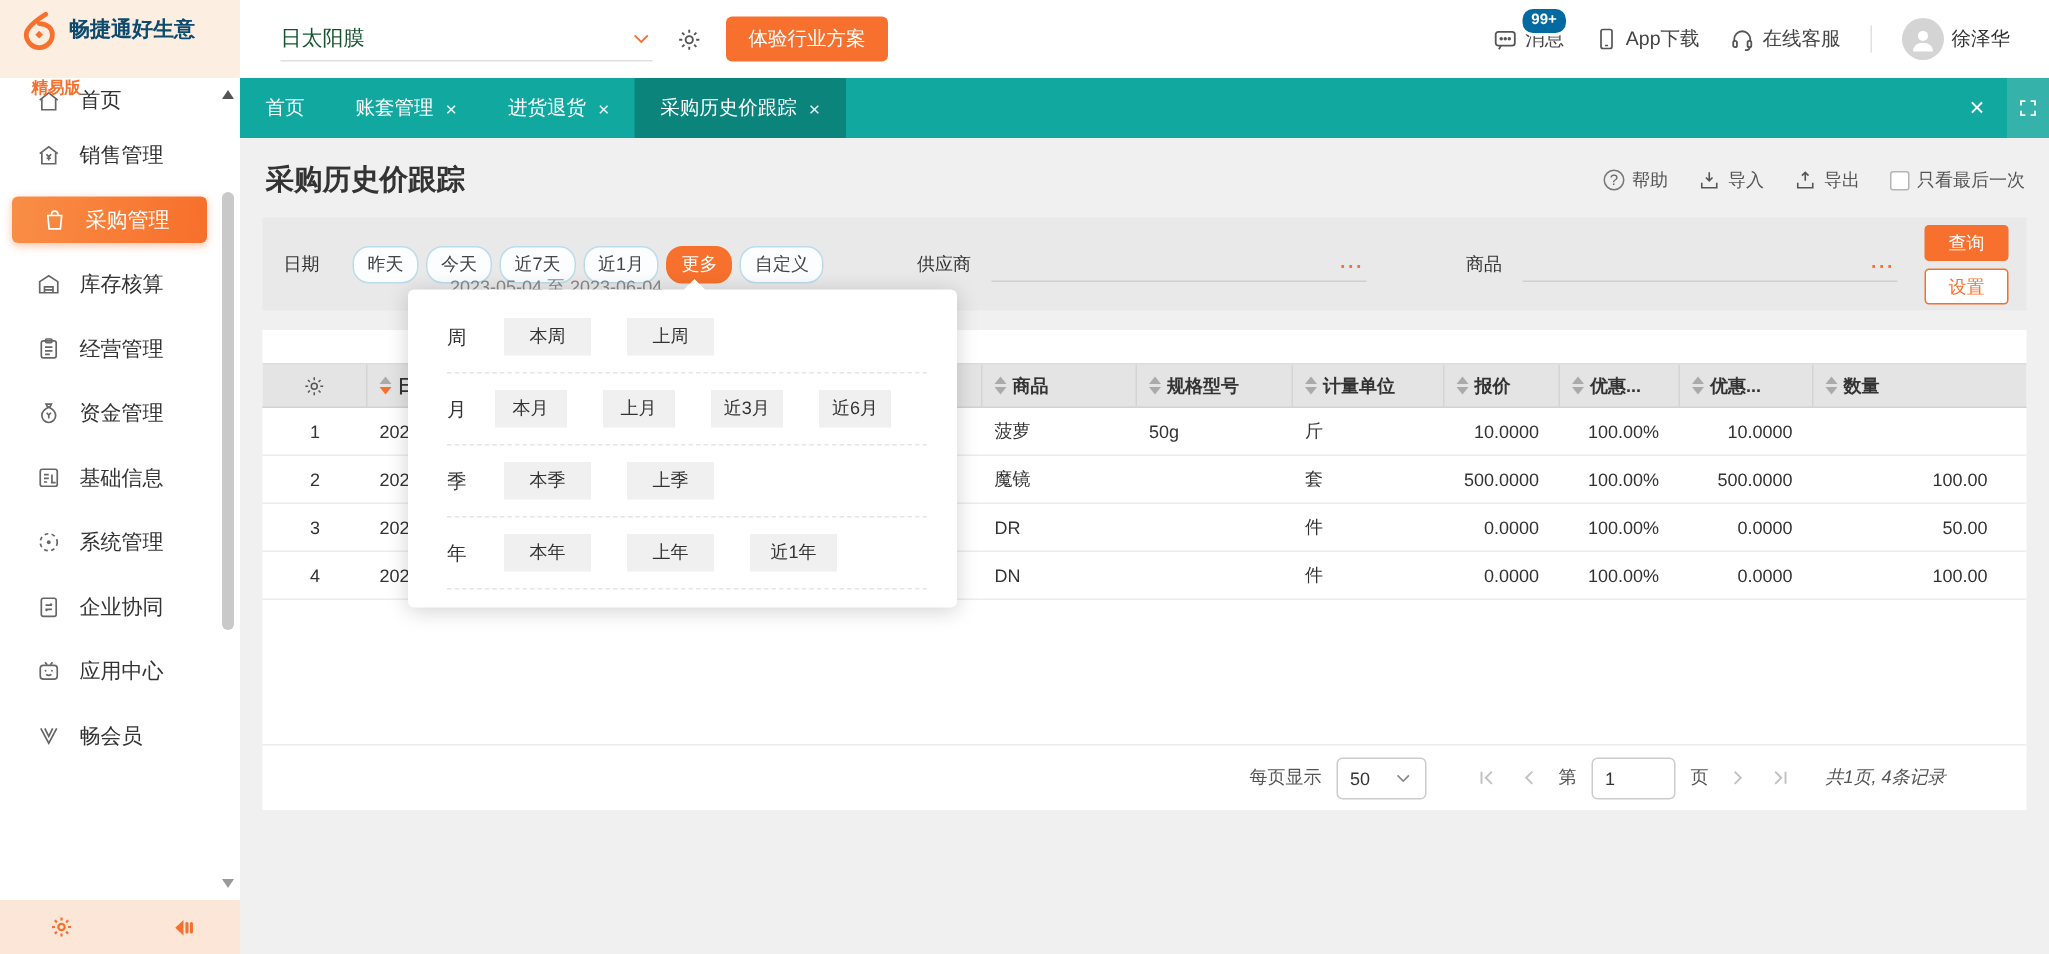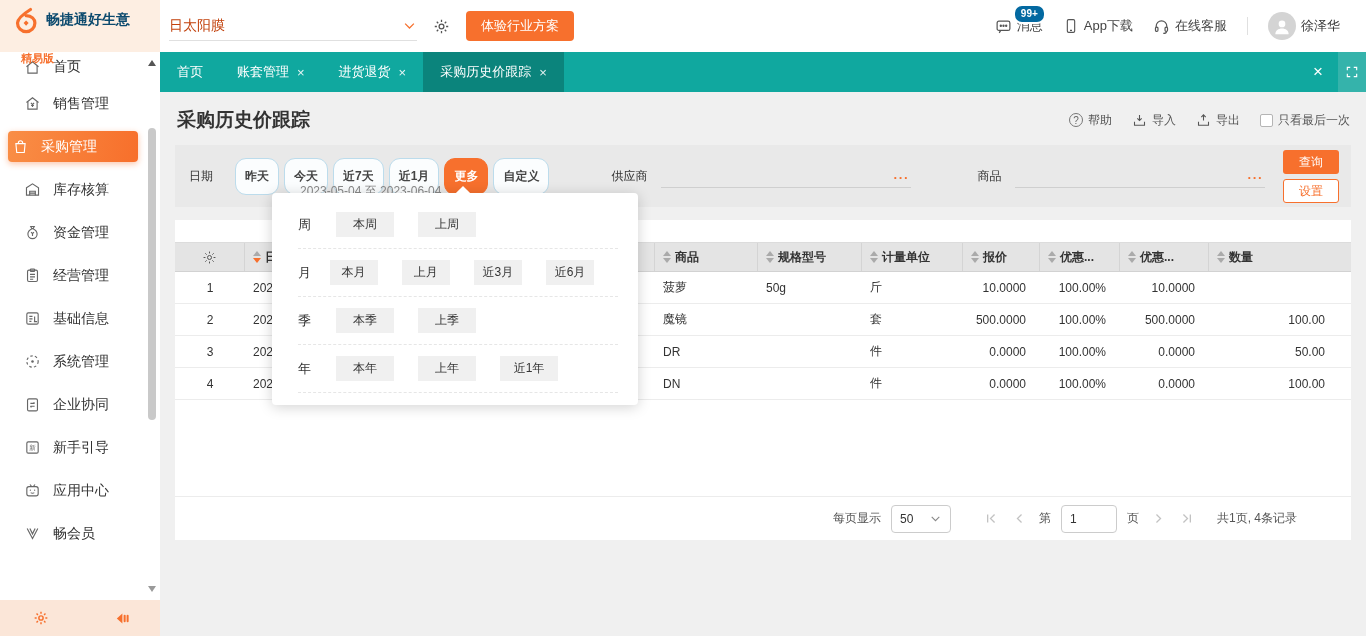--- a/index.html
+++ b/index.html
@@ -5,21 +5,21 @@
   * { margin:0; padding:0; box-sizing:border-box; }
   body { font-family:"Liberation Sans","DejaVu Sans",sans-serif; background:#e8e8e8; }
   .app { position:relative; width:1366px; height:636px; background:#f0f0f0; overflow:hidden; }
 
   
   .topbar { position:absolute; left:0; top:0; right:0; height:52px; background:#fff; display:flex; align-items:center; z-index:5; }
   .logo-block { flex:0 0 160px; width:160px; height:52px; background:#fdeee2; position:relative; }
   .logo-mark { position:absolute; left:12px; top:7px; width:28px; height:28px; }
   .brand { position:absolute; left:46px; top:11px; font-size:14px; font-weight:bold; color:#0c4a6e; }
   .edition { position:absolute; left:8px; top:51px; font-size:11px; font-weight:bold; color:#f7702d;margin-left:13px; }
-  .account-select { margin-left:9px; width:248px; height:30px; border-bottom:1px solid #e0e0e0; display:flex; align-items:center; justify-content:space-between; font-size:14px; color:#c2410c; cursor:pointer; }
+  .account-select { margin-left:27px; width:248px; height:30px; border-bottom:1px solid #e0e0e0; display:flex; align-items:center; justify-content:space-between; font-size:14px; color:#14532d; cursor:pointer; }
   .account-select .chev { color:#f7702d; display:flex; }
   .top-gear { margin-left:16px; color:#555; display:flex; cursor:pointer; }
   .trial-btn { margin-left:16px; height:30px; padding:0 15px; background:#f7702d; color:#fff; border:none; border-radius:4px; font-size:13px; cursor:pointer; }
   .top-right { margin-left:auto; display:flex; align-items:center; gap:20px; padding-right:26px; }
   .top-item { display:flex; align-items:center; gap:5px; font-size:13px; color:#444; cursor:pointer; position:relative; }
   .top-item .ticon { color:#555; display:flex; }
   .badge { position:absolute; top:-13px; left:18px; background:#0369a1; color:#fff; font-size:10px; line-height:1; padding:3px 6px; border-radius:9px; border:2px solid #fff; font-weight:bold; }
   .vdiv { width:1px; height:18px; background:#e0e0e0; }
   .avatar { width:28px; height:28px; border-radius:50%; background:#d4d4d4; display:flex; align-items:center; justify-content:center; overflow:hidden; }
   .username { font-size:13px; color:#333; }
@@ -33,21 +33,21 @@
   .tabs-close { width:40px; display:flex; align-items:center; justify-content:center; color:#fff; font-size:17px; cursor:pointer; }
   .tabs-full { width:28px; background:#35b3ab; display:flex; align-items:center; justify-content:center; cursor:pointer; }
 
   
   .sidebar { position:absolute; left:0; top:52px; width:160px; bottom:0; background:#fff; z-index:3; }
   .side-menu { position:absolute; left:0; right:12px; top:0; bottom:36px; overflow:hidden; }
   .side-item { height:43px; display:flex; align-items:center; gap:12px; padding-left:24px; font-size:14px; color:#333; cursor:pointer; }
   .side-item:first-child { height:30px; }
   .s-icon { display:flex; color:#666; }
   .s-icon svg { width:17px; height:17px; }
-  .side-item.active { height:31px; margin:6px 10px 6px 8px; padding-left:4px; border-radius:4px; color:#fff;
+  .side-item.active { height:31px; margin:6px 10px 6px 8px; padding-left:20px; border-radius:4px; color:#fff;
      background:linear-gradient(100deg,#f98e46,#f76f2b); box-shadow:0 2px 6px rgba(247,111,43,.4); }
   .side-item.active .s-icon { color:#fff; }
   .side-scrollbar { position:absolute; right:3px; top:0; bottom:36px; width:9px; }
   .sb-up { position:absolute; top:8px; left:0; width:0; height:0; border-left:4.5px solid transparent; border-right:4.5px solid transparent; border-bottom:6px solid #555; cursor:pointer; }
   .sb-thumb { position:absolute; top:76px; left:0; width:8px; height:292px; background:#c9c9c9; border-radius:4px; cursor:pointer; }
   .sb-down { position:absolute; bottom:8px; left:0; width:0; height:0; border-left:4.5px solid transparent; border-right:4.5px solid transparent; border-top:6px solid #9a9a9a; cursor:pointer; }
   .side-bottom { position:absolute; left:0; right:0; bottom:0; height:36px; background:#fbe6d8; display:flex; align-items:center; }
   .side-bottom .sbtn { color:#f7702d; display:flex; cursor:pointer; }
   .side-bottom .sbtn.gear { margin-left:33px; }
   .side-bottom .sbtn.collapse { margin-left:64px; }
@@ -58,21 +58,21 @@
   .page-title { font-size:19px; color:#333; }
   .title-tools { margin-left:auto; display:flex; align-items:center; gap:20px; font-size:12px; color:#555; }
   .tool { display:flex; align-items:center; gap:5px; cursor:pointer; }
   .tool .ticon { display:flex; color:#555; }
   .help-circle { width:14px; height:14px; border:1px solid #777; border-radius:50%; font-size:10px; display:flex; align-items:center; justify-content:center; color:#666; }
   .checkbox { width:13px; height:13px; border:1px solid #b5b5b5; border-radius:2px; background:#fff; cursor:pointer; }
 
   .filter-strip { position:absolute; left:15px; right:15px; top:53px; height:62px; background:#e9e9e9; display:flex; align-items:center; padding:0 14px; }
   .f-label { font-size:12px; color:#333; }
   .pills { display:flex; align-items:center; gap:5px; margin-left:22px; }
-  .pill { height:37px; padding:4px 9px; display:flex; align-items:center; border:1px solid #bcdcec; border-radius:11px; background:#fbfdfe; font-size:12px; color:#444; cursor:pointer; white-space:nowrap;font-weight:bold; }
+  .pill { height:25px; padding:4px 9px; display:flex; align-items:center; border:1px solid #bcdcec; border-radius:11px; background:#fbfdfe; font-size:12px; color:#444; cursor:pointer; white-space:nowrap; }
   .pill.active { background:#f7702d; border-color:#f7702d; color:#fff; }
   .f-group { display:flex; align-items:center; }
   .f-group.supplier { margin-left:62px; }
   .f-group.product { margin-left:66px; }
   .f-input-wrap { position:relative; width:250px; height:24px; border-bottom:1px solid #cfcfcf; margin-left:14px; }
   .u-input { position:absolute; inset:0; border:none; background:transparent; outline:none; font-size:12px; color:#333; padding-right:22px; }
   .ellipsis { position:absolute; right:2px; bottom:3px; color:#f7702d; font-size:13px; letter-spacing:1px; line-height:1; cursor:pointer; font-weight:bold; }
   .f-buttons { position:absolute; right:12px; top:5px; display:flex; flex-direction:column; gap:5px; }
   .btn-query { width:56px; height:24px; background:#f7702d; color:#fff; border:none; border-radius:3px; font-size:12px; cursor:pointer; }
   .btn-settings { width:56px; height:24px; background:#fff; color:#f7702d; border:1px solid #f7702d; border-radius:3px; font-size:12px; cursor:pointer; }
@@ -98,21 +98,21 @@
   .td.right { justify-content:flex-end; padding-right:14px; }
   .td.qty { padding-right:26px; }
 
   
   .pagination { position:absolute; left:0; right:0; bottom:0; height:44px; border-top:1px solid #ececec; display:flex; align-items:center; justify-content:flex-end; padding-right:54px; gap:10px; font-size:12px; color:#555; }
   .select-box { width:60px; height:28px; border:1px solid #ccc; border-radius:4px; background:#fff; display:flex; align-items:center; justify-content:space-between; padding:0 8px; color:#333; cursor:pointer; }
   .select-box .chev { color:#888; display:flex; }
   .pg-icon { display:flex; color:#c2c2c2; cursor:pointer; padding:0 3px; }
   .pg-gap { width:10px; }
   .page-input { width:56px; height:28px; border:1px solid #ccc; border-radius:4px; text-align:left; padding:0 8px; font-size:12px; color:#333; outline:none; }
-  .pg-summary { margin-left:10px; color:#555; }
+  .pg-summary { margin-left:10px; color:#555;font-style:italic; }
 
   
   .dropdown { position:absolute; left:112px; top:101px; width:366px; height:212px; background:#fff; border-radius:4px;
       box-shadow:0 2px 14px rgba(0,0,0,.18); z-index:10; padding:8px 20px 0 26px; }
   .dropdown::before { content:""; position:absolute; top:-5px; left:186px; width:10px; height:10px; background:#fff; transform:rotate(45deg); }
   .dd-row { display:flex; align-items:center; height:48px; border-bottom:1px dashed #e6e6e6; }
   .dd-label { width:38px; font-size:13px; color:#333; }
   .dd-btn { width:58px; height:25px; background:#f0f0f0; border:none; font-size:12px; color:#333; margin-right:24px; cursor:pointer; }
 </style>
 </head>
@@ -257,40 +257,40 @@
             <svg viewBox="0 0 24 24" fill="none" stroke="currentColor" stroke-width="1.6">
               <path d="M3.5 9.5L12 4l8.5 5.5V20h-17z"></path>
               <path d="M8 20v-5.5h8V20M8 17.2h8"></path>
             </svg>
           </span>
           <span>库存核算</span>
         </div>
         <div class="side-item">
           <span class="s-icon">
             <svg viewBox="0 0 24 24" fill="none" stroke="currentColor" stroke-width="1.6">
+              <rect x="5" y="4.5" width="14" height="16" rx="2"></rect>
+              <rect x="9" y="2.8" width="6" height="3.4" rx="1"></rect>
+              <path d="M8.5 10.5h7M8.5 14h7M8.5 17.3h4.5"></path>
+            </svg>
+          </span>
+          <span>经营管理</span>
+        </div>
+        <div class="side-item">
+          <span class="s-icon">
+            <svg viewBox="0 0 24 24" fill="none" stroke="currentColor" stroke-width="1.6">
               <path d="M9.5 3.5h5L13 6.3h-2L9.5 3.5z"></path>
               <path d="M12 6.3c-4.2 1.8-6.5 4.6-6.5 7.9a6.5 6.5 0 0 0 13 0c0-3.3-2.3-6.1-6.5-7.9z"></path>
               <path d="M10 11.5l2 2.2 2-2.2M12 13.7v3.3"></path>
             </svg>
           </span>
           <span>资金管理</span>
         </div>
         <div class="side-item">
           <span class="s-icon">
             <svg viewBox="0 0 24 24" fill="none" stroke="currentColor" stroke-width="1.6">
-              <rect x="5" y="4.5" width="14" height="16" rx="2"></rect>
-              <rect x="9" y="2.8" width="6" height="3.4" rx="1"></rect>
-              <path d="M8.5 10.5h7M8.5 14h7M8.5 17.3h4.5"></path>
-            </svg>
-          </span>
-          <span>经营管理</span>
-        </div>
-        <div class="side-item">
-          <span class="s-icon">
-            <svg viewBox="0 0 24 24" fill="none" stroke="currentColor" stroke-width="1.6">
               <rect x="4" y="4" width="16" height="16" rx="2"></rect>
               <path d="M7.5 9h4.5M7.5 12.5h4.5M7.5 16h3M15 9v7M14 16.5h4.5"></path>
             </svg>
           </span>
           <span>基础信息</span>
         </div>
         <div class="side-item">
           <span class="s-icon">
             <svg viewBox="0 0 24 24" fill="none" stroke="currentColor" stroke-width="1.6">
               <circle cx="12" cy="12" r="8" stroke-dasharray="3.5 3.2"></circle>
@@ -300,29 +300,20 @@
           <span>系统管理</span>
         </div>
         <div class="side-item">
           <span class="s-icon">
             <svg viewBox="0 0 24 24" fill="none" stroke="currentColor" stroke-width="1.6">
               <rect x="5" y="4" width="14" height="17" rx="2"></rect>
               <path d="M9 10.5h6M13.5 9l1.5 1.5M15 14.5H9M10.5 16L9 14.5"></path>
             </svg>
           </span>
           <span>企业协同</span>
-        </div>
-        <div class="side-item">
-          <span class="s-icon">
-            <svg viewBox="0 0 24 24" fill="none" stroke="currentColor" stroke-width="1.6">
-              <rect x="4" y="4" width="16" height="16" rx="2"></rect>
-              <text x="12" y="15.8" font-size="9.5" text-anchor="middle" fill="currentColor" stroke="none">新</text>
-            </svg>
-          </span>
-          <span>新手引导</span>
         </div>
         <div class="side-item">
           <span class="s-icon">
             <svg viewBox="0 0 24 24" fill="none" stroke="currentColor" stroke-width="1.6">
               <rect x="4" y="6.5" width="16" height="13" rx="3"></rect>
               <path d="M8.5 3.5L10.5 6M15.5 3.5L13.5 6"></path>
               <circle cx="9" cy="11.5" r="0.9" fill="currentColor" stroke="none"></circle>
               <circle cx="15" cy="11.5" r="0.9" fill="currentColor" stroke="none"></circle>
               <path d="M9.5 15c1.6 1.2 3.4 1.2 5 0"></path>
             </svg>

